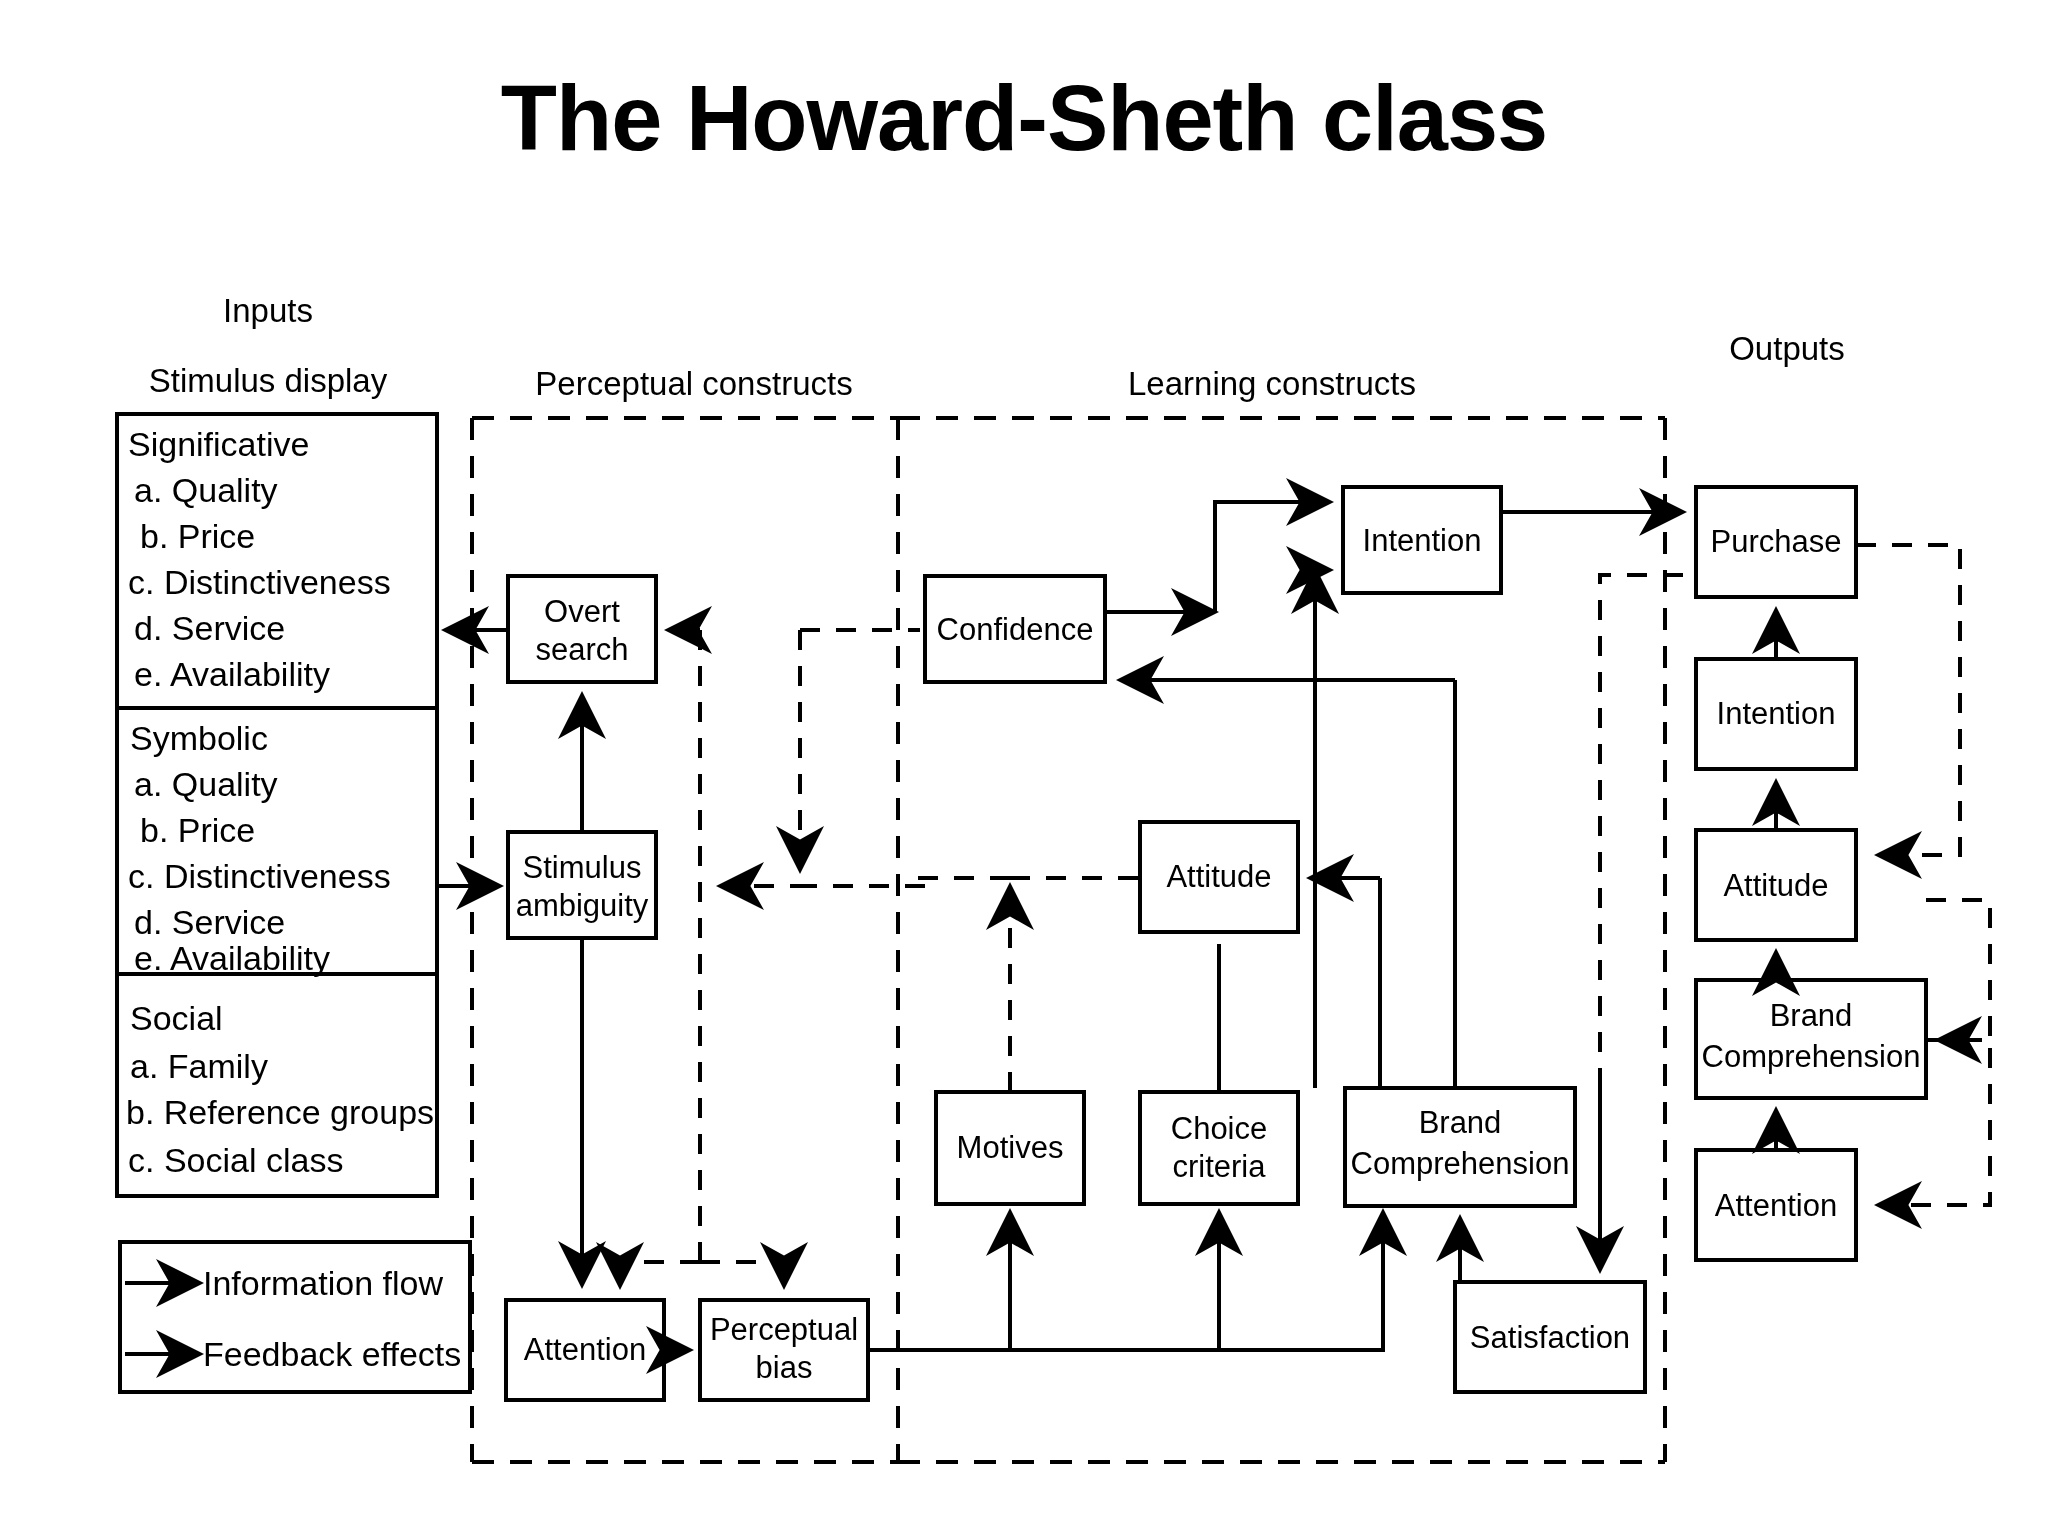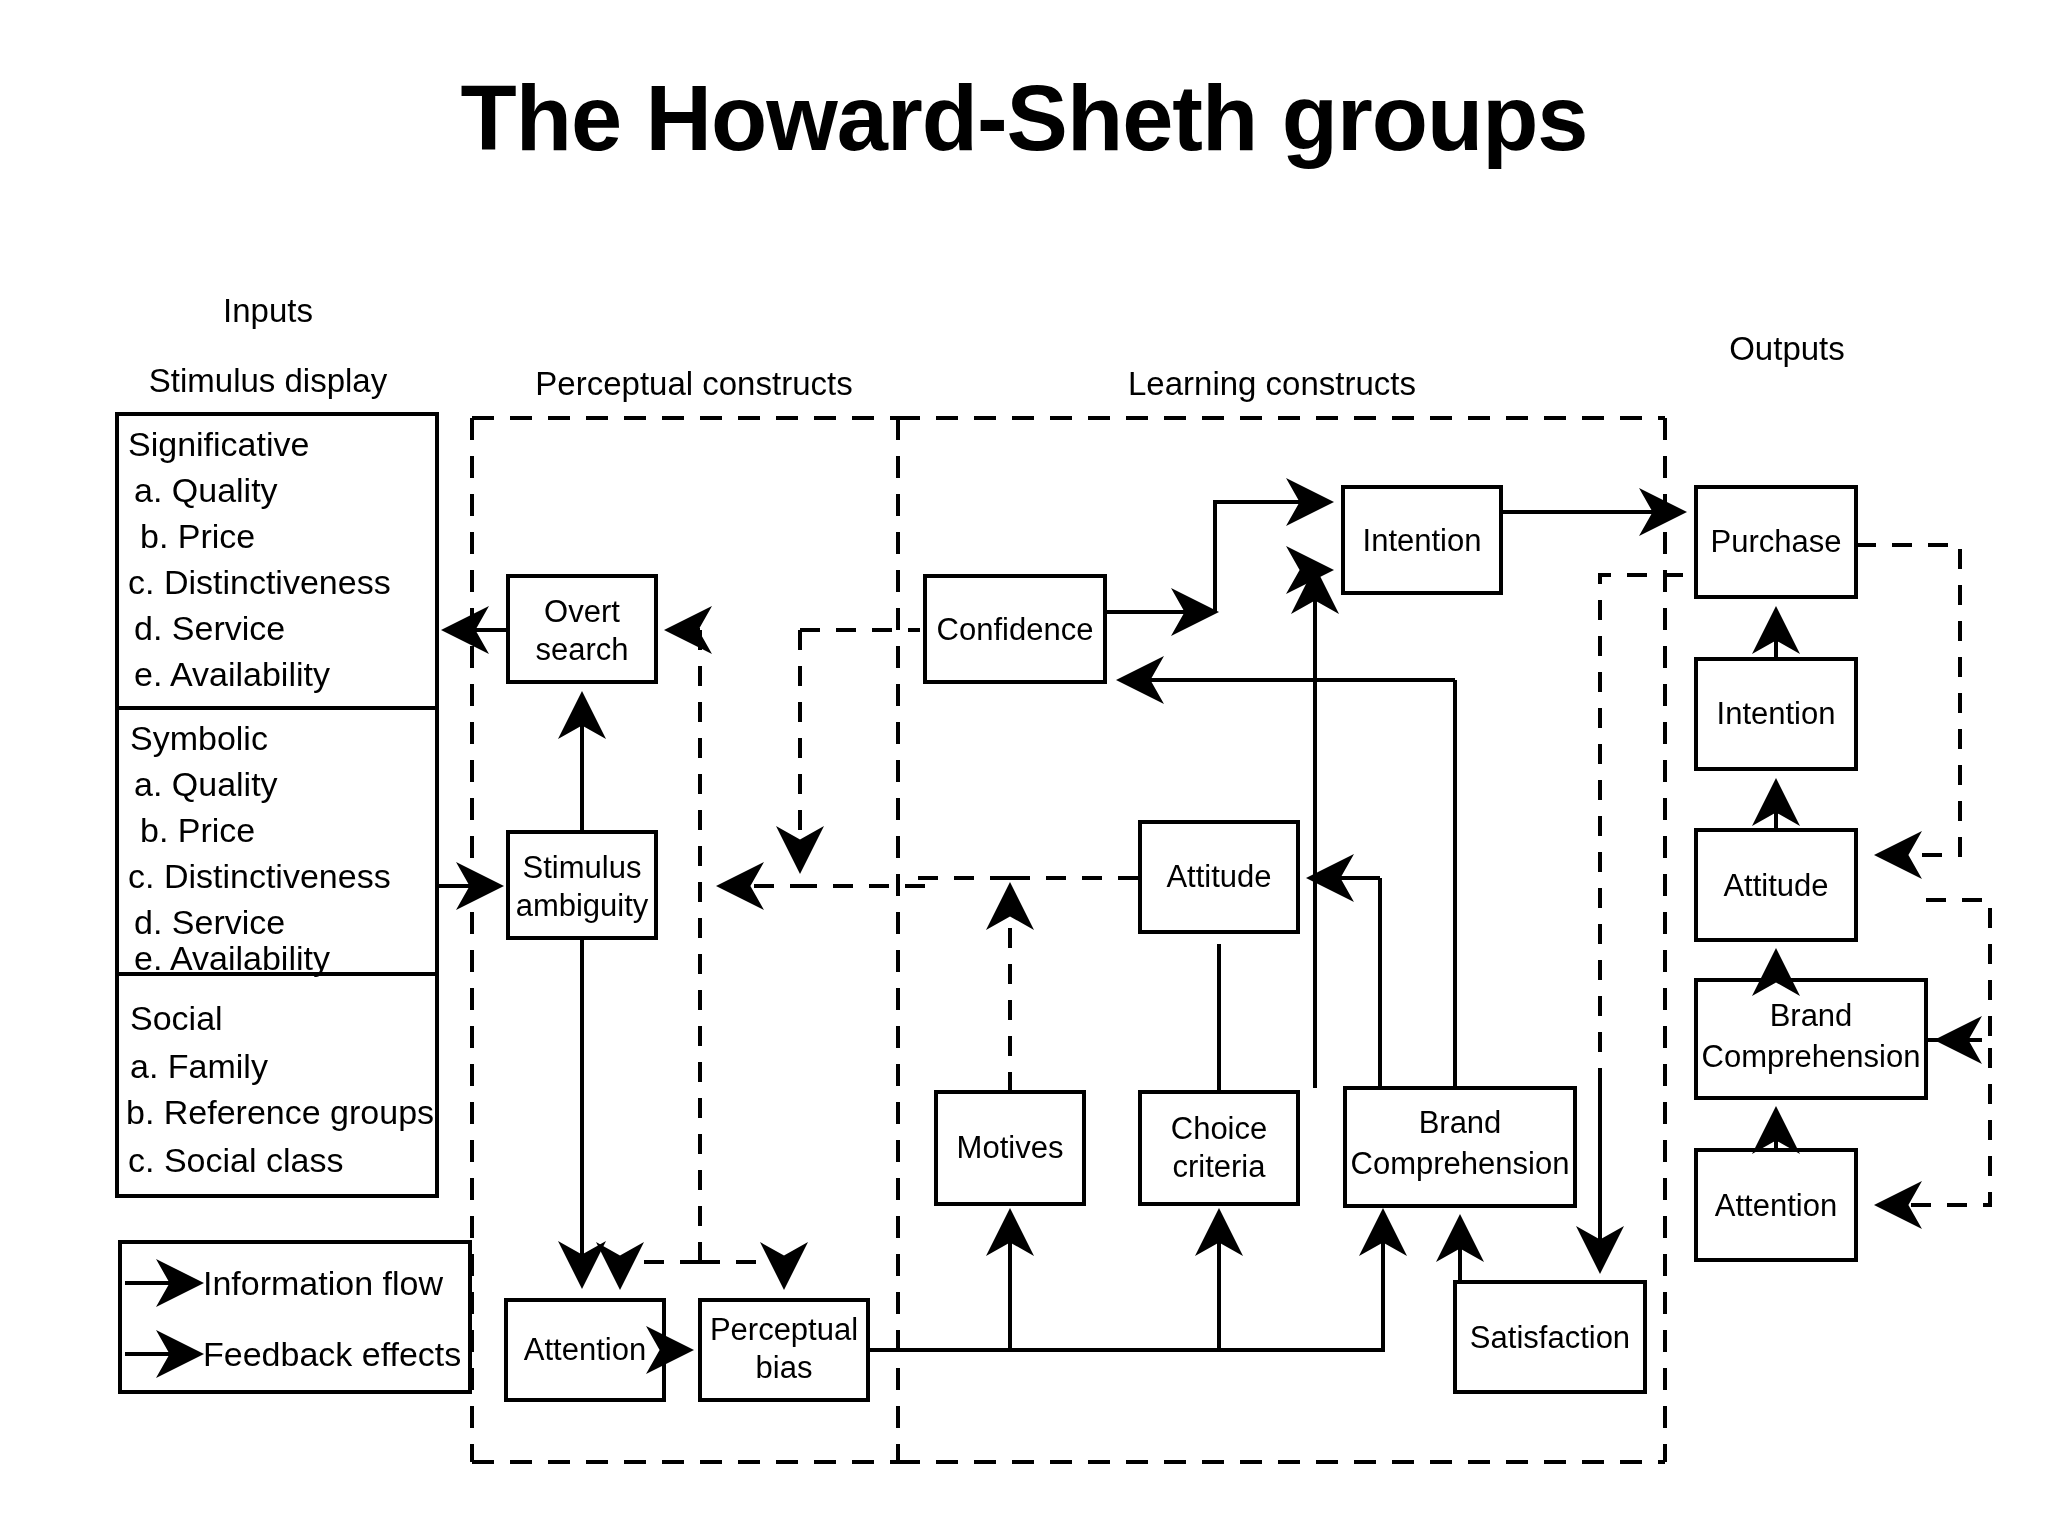--- a/index.html
+++ b/index.html
@@ -87,21 +87,21 @@
     font-size: 34px;
     fill: #000000;
     text-anchor: start;
   }
 </style>
 </head>
 <body>
 
 <div id="page">
 
-  <div id="title">The Howard-Sheth groups</div>
+  <div id="title">The Howard-Sheth class</div>
 
   <svg id="diagram" viewBox="0 0 2048 1536">
     <defs>
       <marker id="ar" markerWidth="13" markerHeight="13" refX="11" refY="6.5" orient="auto" markerUnits="strokeWidth">
         <path d="M0,0.5 L12,6.5 L0,12.5 L3.4,6.5 Z" fill="#000000"></path>
       </marker>
     </defs>
 
     <text class="col-label" x="268" y="322">Inputs</text>
     <text class="col-label" x="268" y="392">Stimulus display</text>

